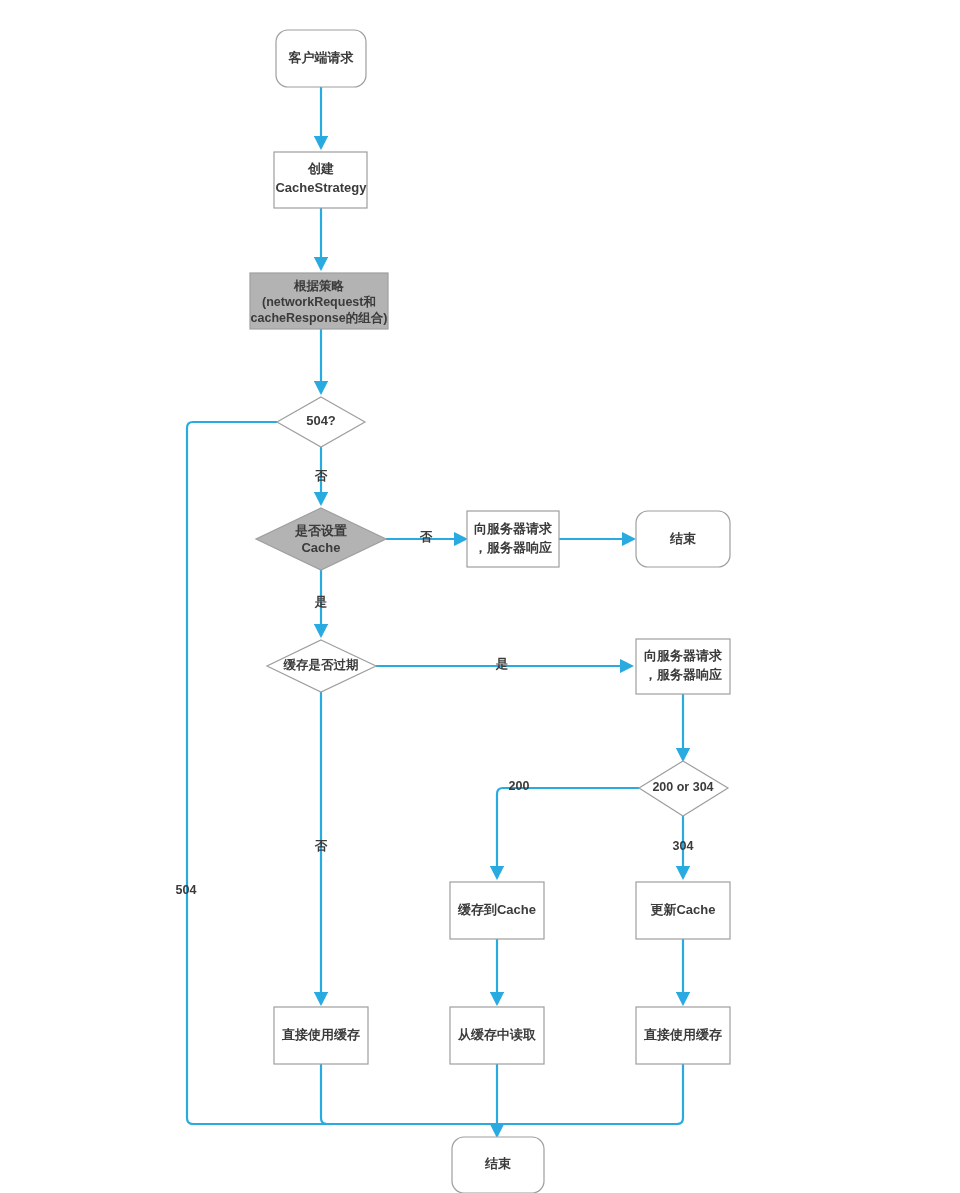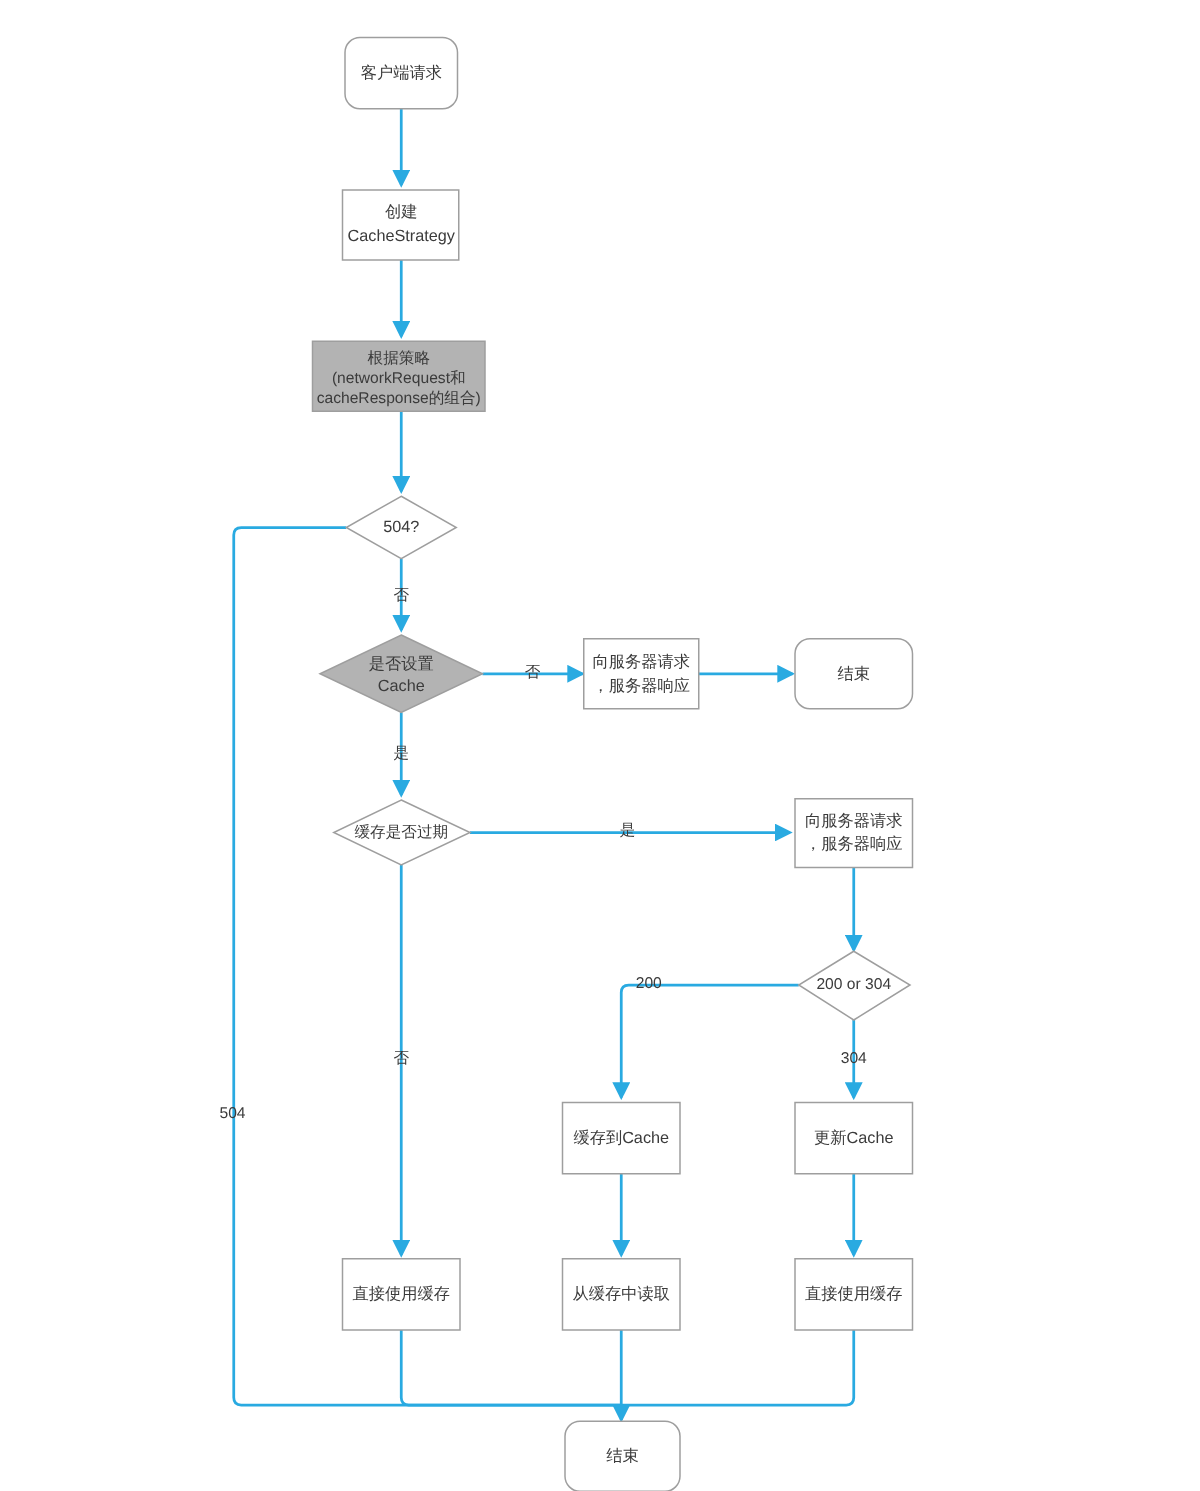--- a/index.html
+++ b/index.html
@@ -10,20 +10,21 @@
   body {
     width: 960px;
     height: 1193px;
     font-family: "Liberation Sans", "DejaVu Sans", sans-serif;
     overflow: hidden;
   }
   #flowchart-root {
     position: relative;
     width: 936px;
     height: 1193px;
+    font-weight: bold;
   }
   svg#flow-svg {
     display: block;
     width: 960px;
     height: 1193px;
   }
   .node-shape {
     stroke: #9e9e9e;
     stroke-width: 1.2;
   }

